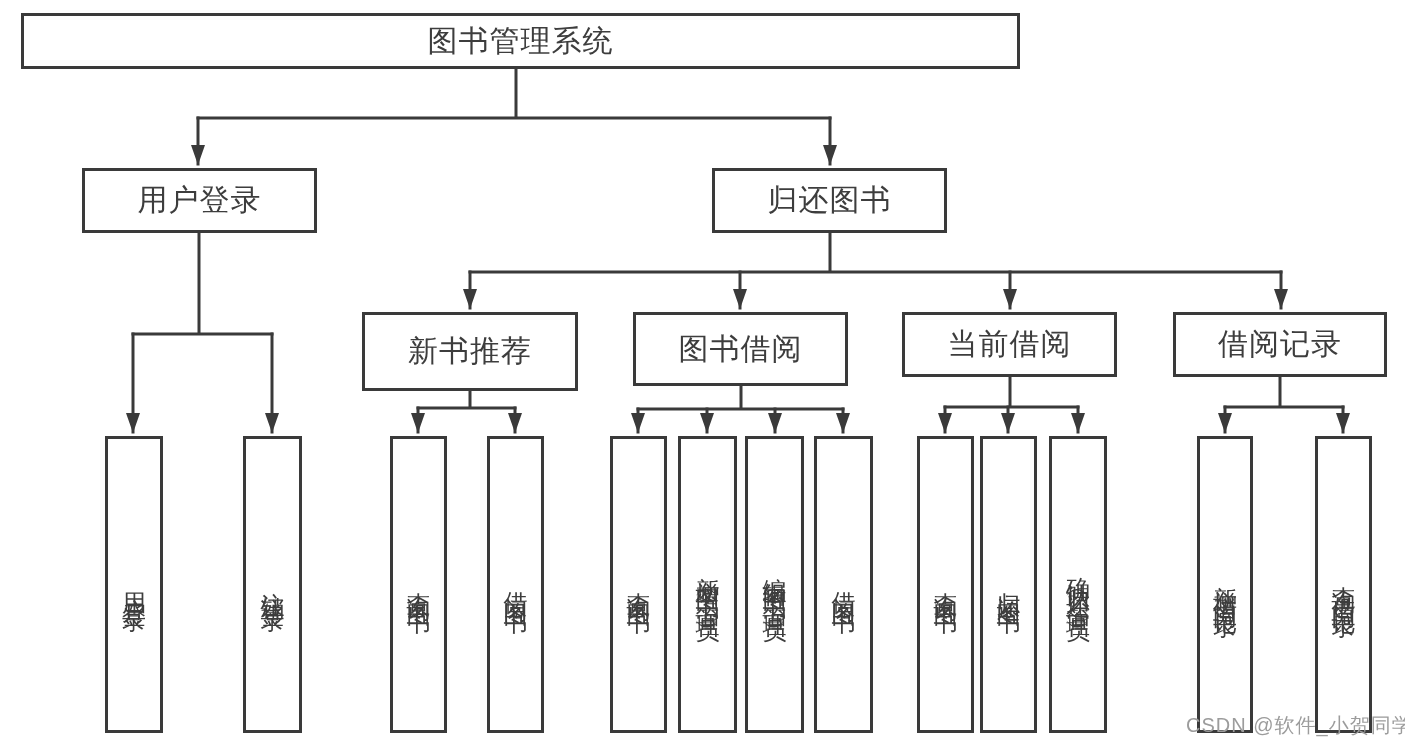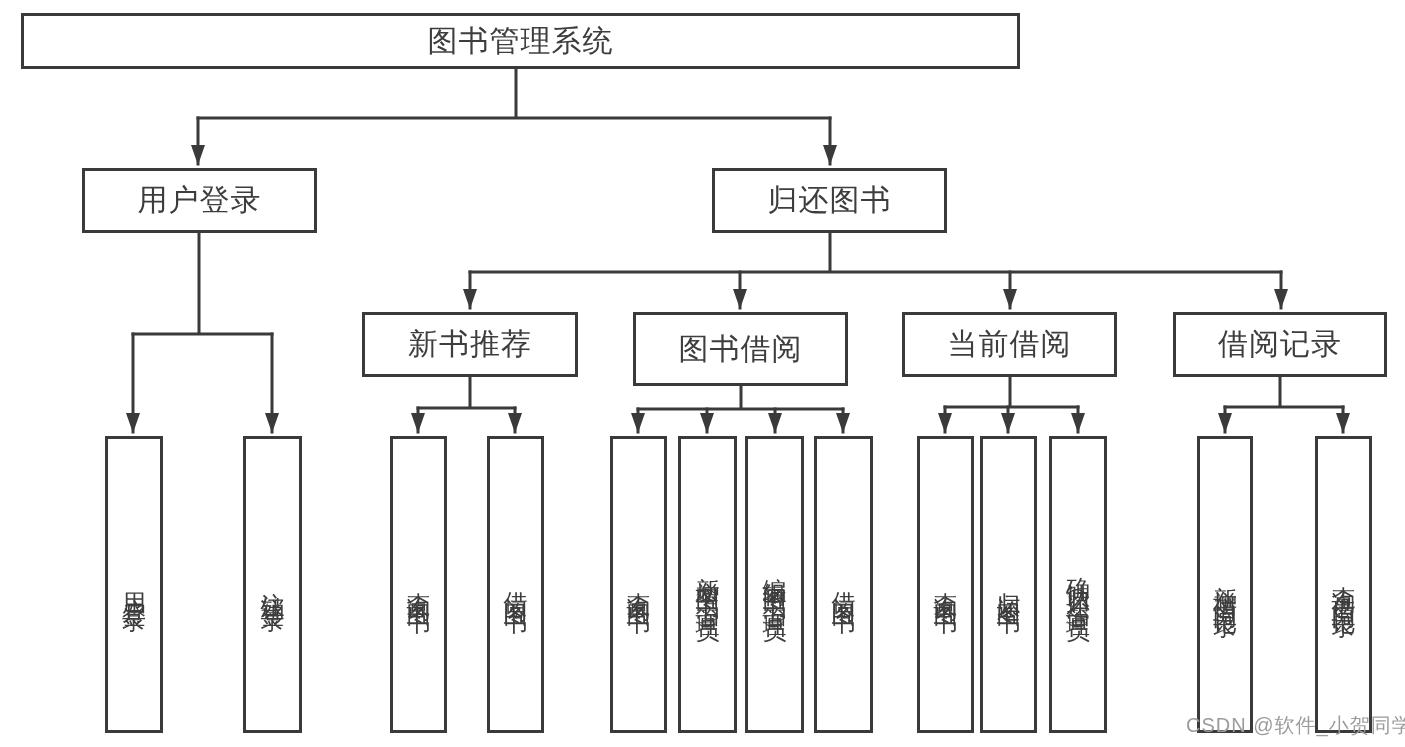--- a/index.html
+++ b/index.html
@@ -103,21 +103,21 @@
     <span class="hlabel">图书管理系统</span>
   </div>
 
   <div class="box" style="left:82px;top:168px;width:235px;height:65px">
     <span class="hlabel">用户登录</span>
   </div>
   <div class="box" style="left:712px;top:168px;width:235px;height:65px">
     <span class="hlabel">归还图书</span>
   </div>
 
-  <div class="box" style="left:362px;top:312px;width:216px;height:65px">
+  <div class="box" style="left:362px;top:312px;width:216px;height:79px">
     <span class="hlabel">新书推荐</span>
   </div>
   <div class="box" style="left:633px;top:312px;width:215px;height:74px">
     <span class="hlabel">图书借阅</span>
   </div>
   <div class="box" style="left:1173px;top:312px;width:214px;height:65px">
     <span class="hlabel">借阅记录</span>
   </div>
   <div class="box" style="left:902px;top:312px;width:215px;height:65px">
     <span class="hlabel">当前借阅</span>

